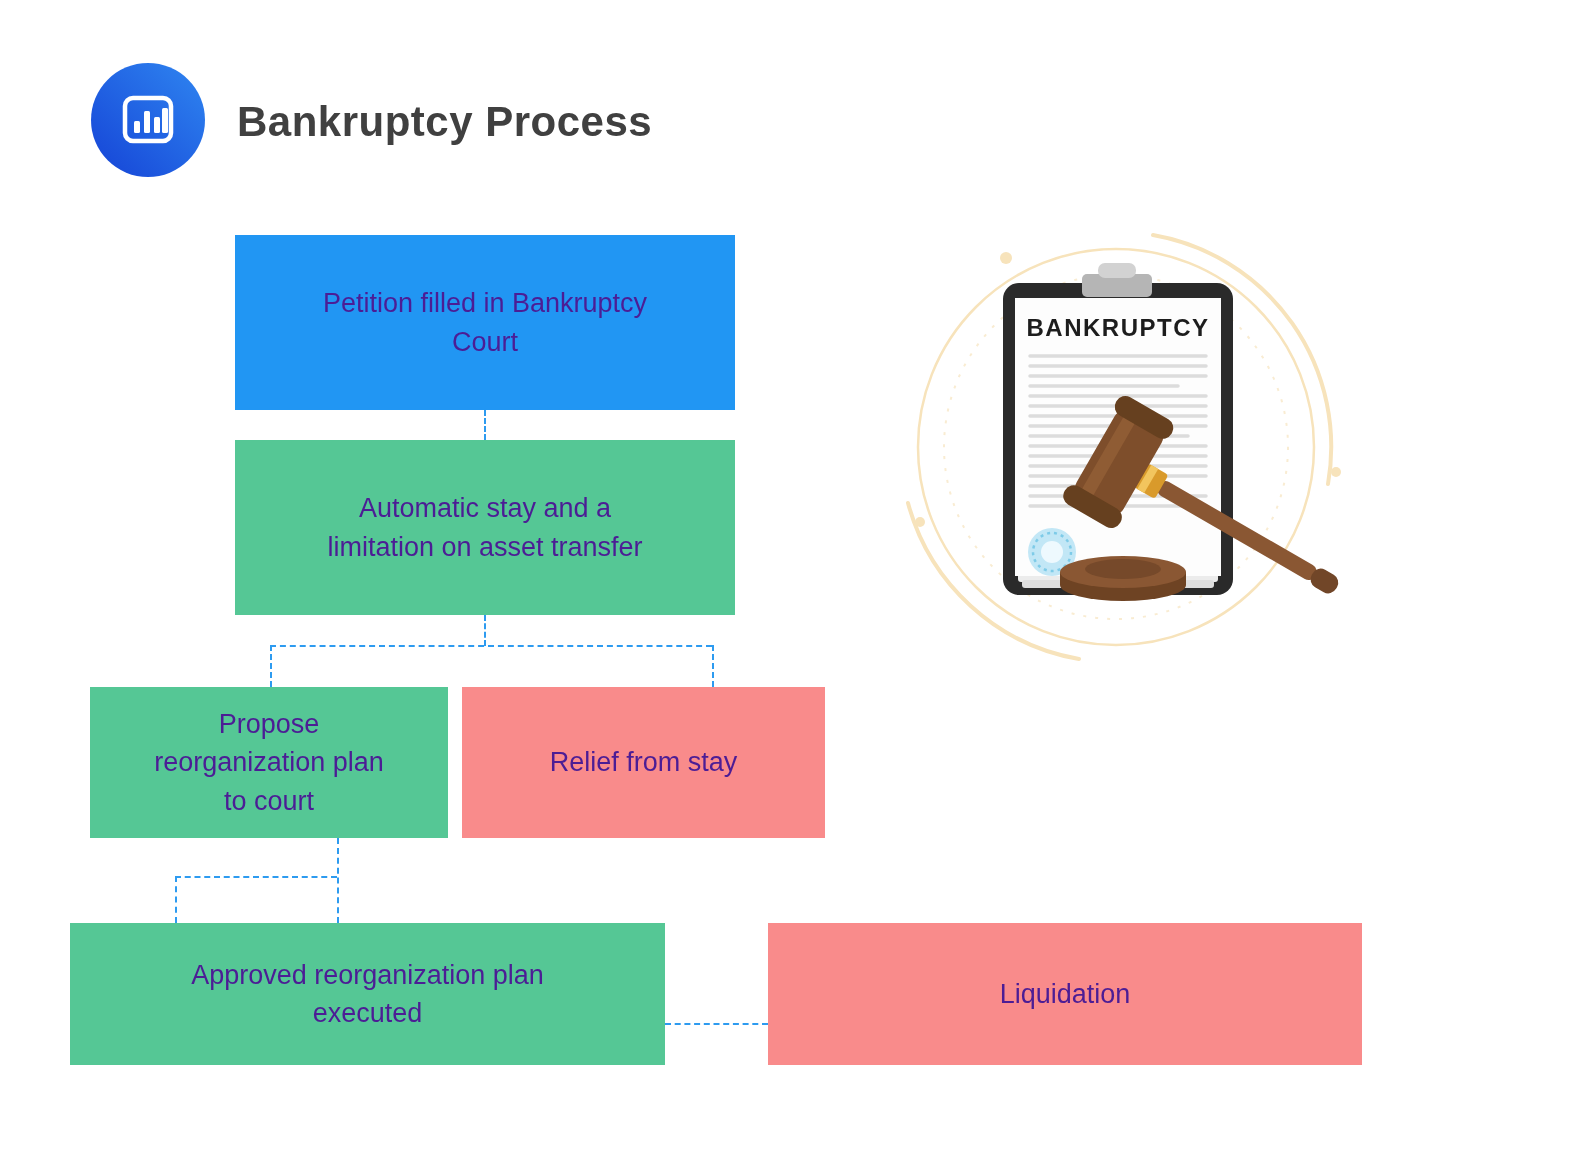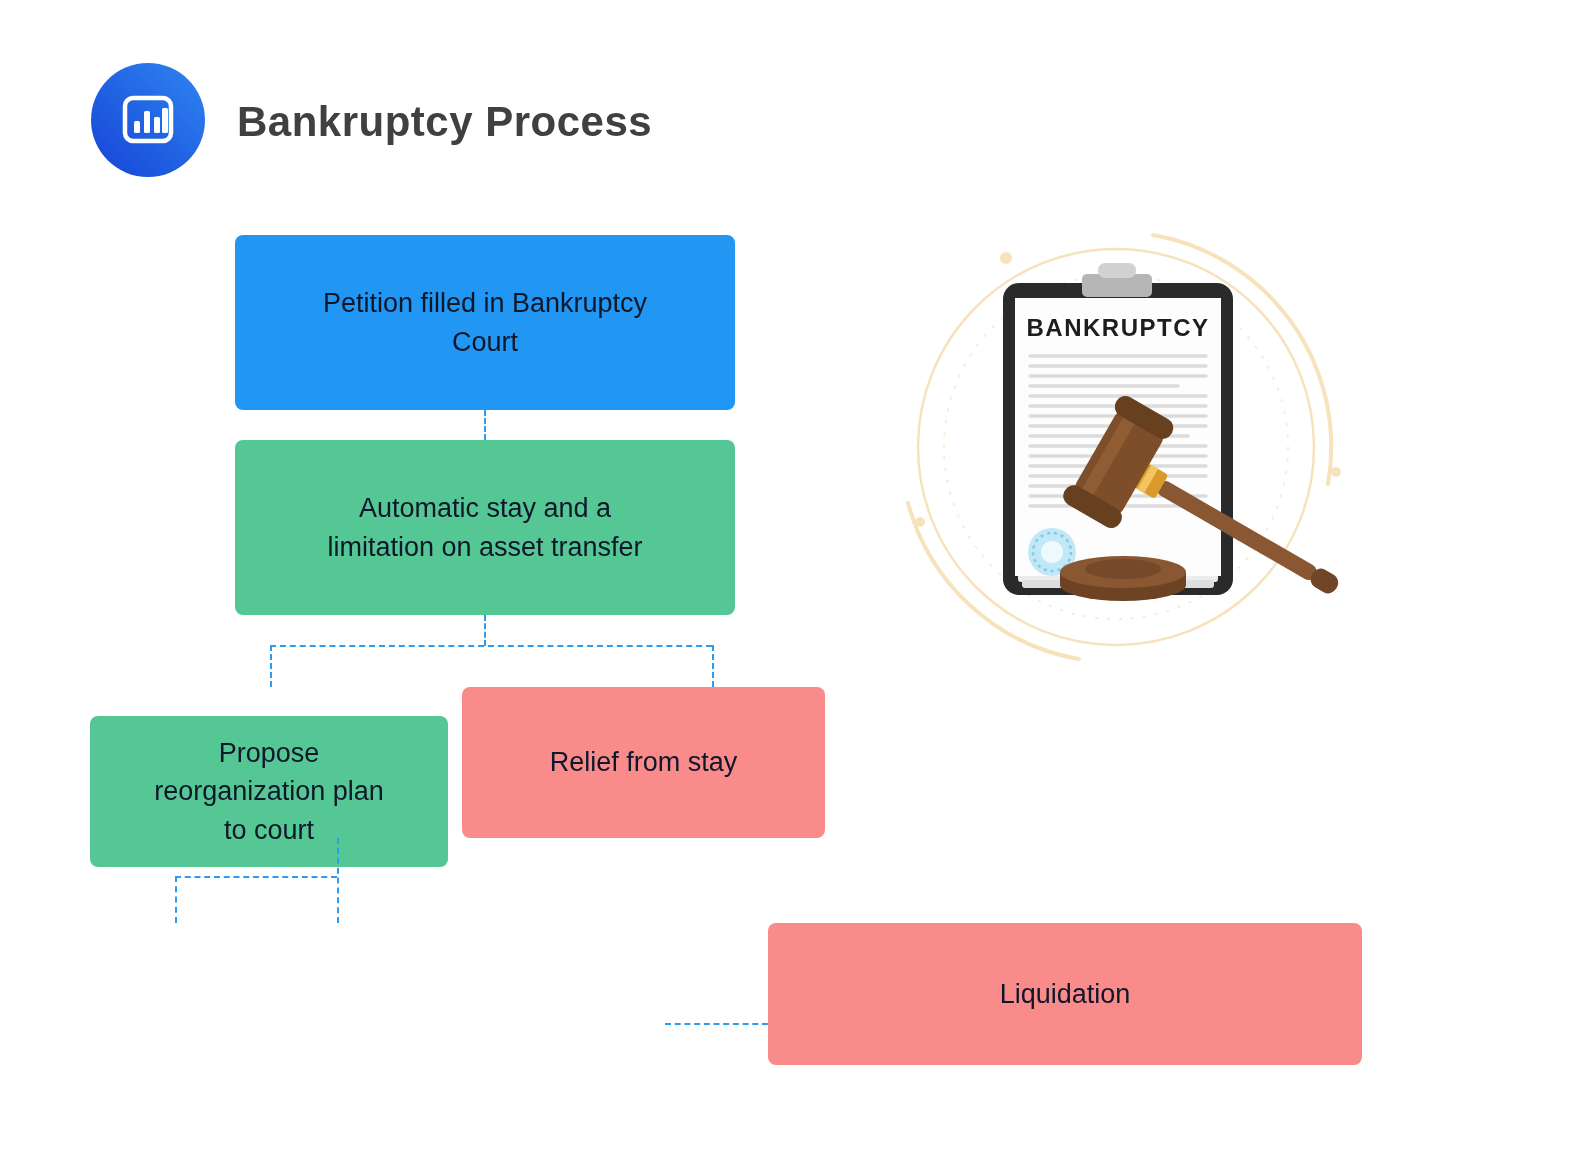--- a/index.html
+++ b/index.html
@@ -12,32 +12,32 @@
 
   
   .logo-badge { position:absolute; left:90px; top:62px; width:116px; height:116px; }
   .page-title {
     position:absolute; left:237px; top:98px;
     font-size:42px; font-weight:bold; color:#404040; letter-spacing:0.5px;
   }
 
   
   .node {
-    position:absolute; border-radius:8px;
+    position:absolute; border-radius:0;
     display:flex; align-items:center; justify-content:center;
-    text-align:center; color:#0f172a;
+    text-align:center; color:#4c1d95;
     font-size:27px; line-height:1.42; white-space:pre-line;
   }
   .node.blue  { background:#2196f3; }
   .node.green { background:#55c795; }
   .node.red   { background:#f98b8b; }
 
   #node-petition    { left:235px; top:235px; width:500px; height:175px; padding:0 30px; }
   #node-stay        { left:235px; top:440px; width:500px; height:175px; padding:0 16px; }
-  #node-propose     { left:90px;  top:687px; width:358px; height:151px; padding:0 20px;margin-top:29px; }
+  #node-propose     { left:90px;  top:687px; width:358px; height:151px; padding:0 20px; }
   #node-relief      { left:462px; top:687px; width:363px; height:151px; padding:12px 20px; }
   #node-approved    { left:70px;  top:923px; width:595px; height:142px; padding:0 40px; }
   #node-liquidation { left:768px; top:923px; width:594px; height:142px; padding:12px 40px; }
 
   
   .vline { position:absolute; width:0; border-left:2px dashed #2d9bf0; }
   .hline { position:absolute; height:0; border-top:2px dashed #2d9bf0; }
   #c-petition-stay   { left:484px; top:410px; height:30px; }
   #c-stay-drop       { left:484px; top:615px; height:31px; }
   #c-split-h         { left:270px; top:645px; width:442px; }
@@ -75,20 +75,22 @@
   <h1 class="page-title">Bankruptcy Process</h1>
 
   <div class="node blue" id="node-petition">Petition filled in Bankruptcy
 Court</div>
   <div class="node green" id="node-stay">Automatic stay and a
 limitation on asset transfer</div>
   <div class="node green" id="node-propose">Propose
 reorganization plan
 to court</div>
   <div class="node red" id="node-relief">Relief from stay</div>
+  <div class="node green" id="node-approved">Approved reorganization plan
+executed</div>
   <div class="node red" id="node-liquidation">Liquidation</div>
 
   <div class="vline" id="c-petition-stay"></div>
   <div class="vline" id="c-stay-drop"></div>
   <div class="hline" id="c-split-h"></div>
   <div class="vline" id="c-split-left"></div>
   <div class="vline" id="c-split-right"></div>
   <div class="vline" id="c-propose-drop"></div>
   <div class="hline" id="c-propose-h"></div>
   <div class="vline" id="c-propose-left"></div>

